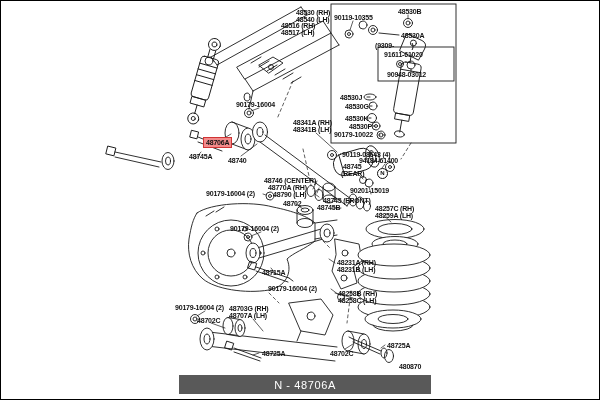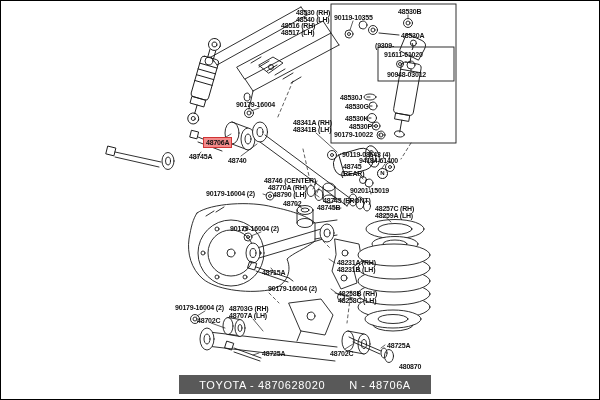--- a/index.html
+++ b/index.html
@@ -310,17 +310,16 @@
       <div class="part-label" style="left: 228px; top: 304px;">48703G (RH)</div>
       <div class="part-label" style="left: 228px; top: 311px;">48707A (LH)</div>
       <div class="part-label" style="left: 261px; top: 349px;">48725A</div>
       <div class="part-label" style="left: 329px; top: 349px;">48702C</div>
       <div class="part-label" style="left: 386px; top: 341px;">48725A</div>
       <div class="part-label" style="left: 398px; top: 362px;">480870</div>
       <div class="marker-circle" style="left: 376px; top: 167px;">N</div>
     </div>
 
   <div id="footer-bar" style="left: 178px; top: 374px; width: 252px; height: 19px; background: rgb(89, 89, 89); color: rgb(255, 255, 255);">
-    <span>TOYOTA - 4870628020</span>
     <span>N - 48706A</span>
   </div>
 
 </div>
 
 </body></html>

